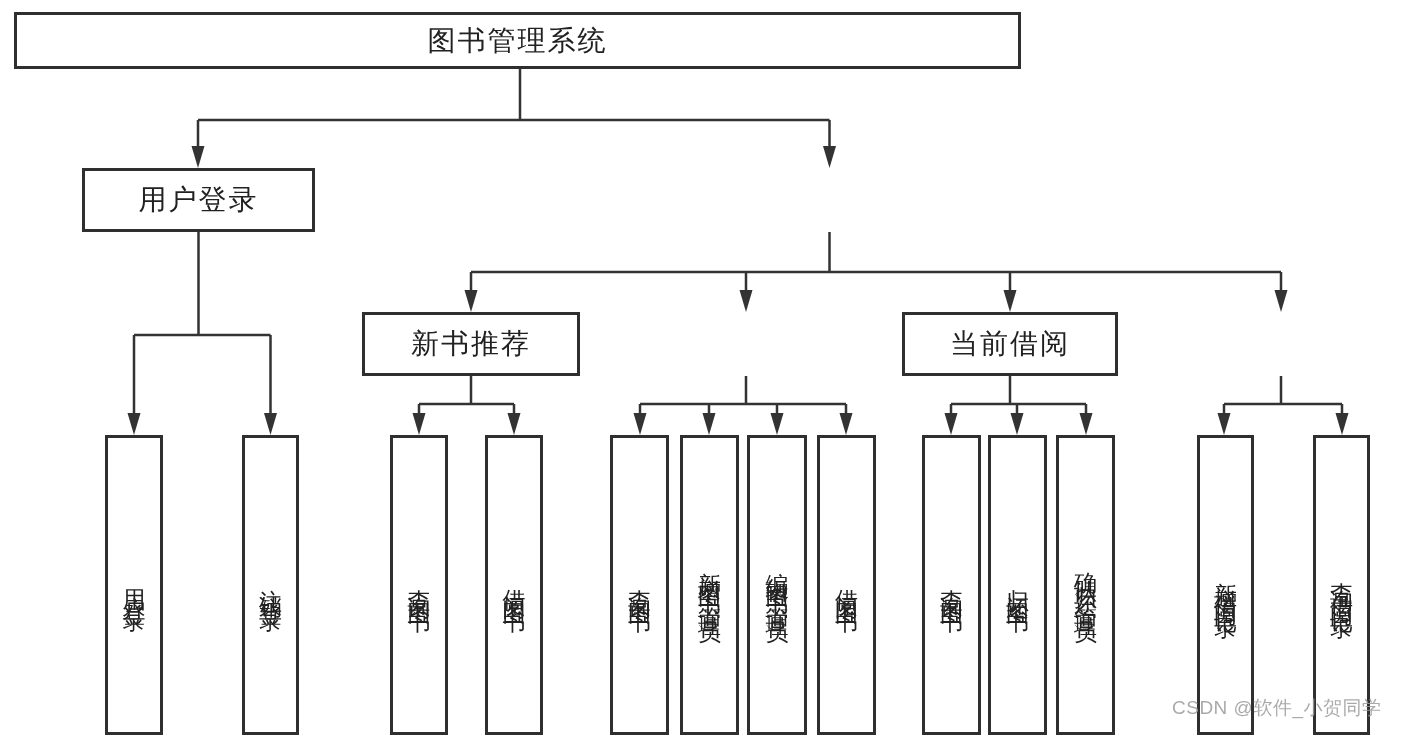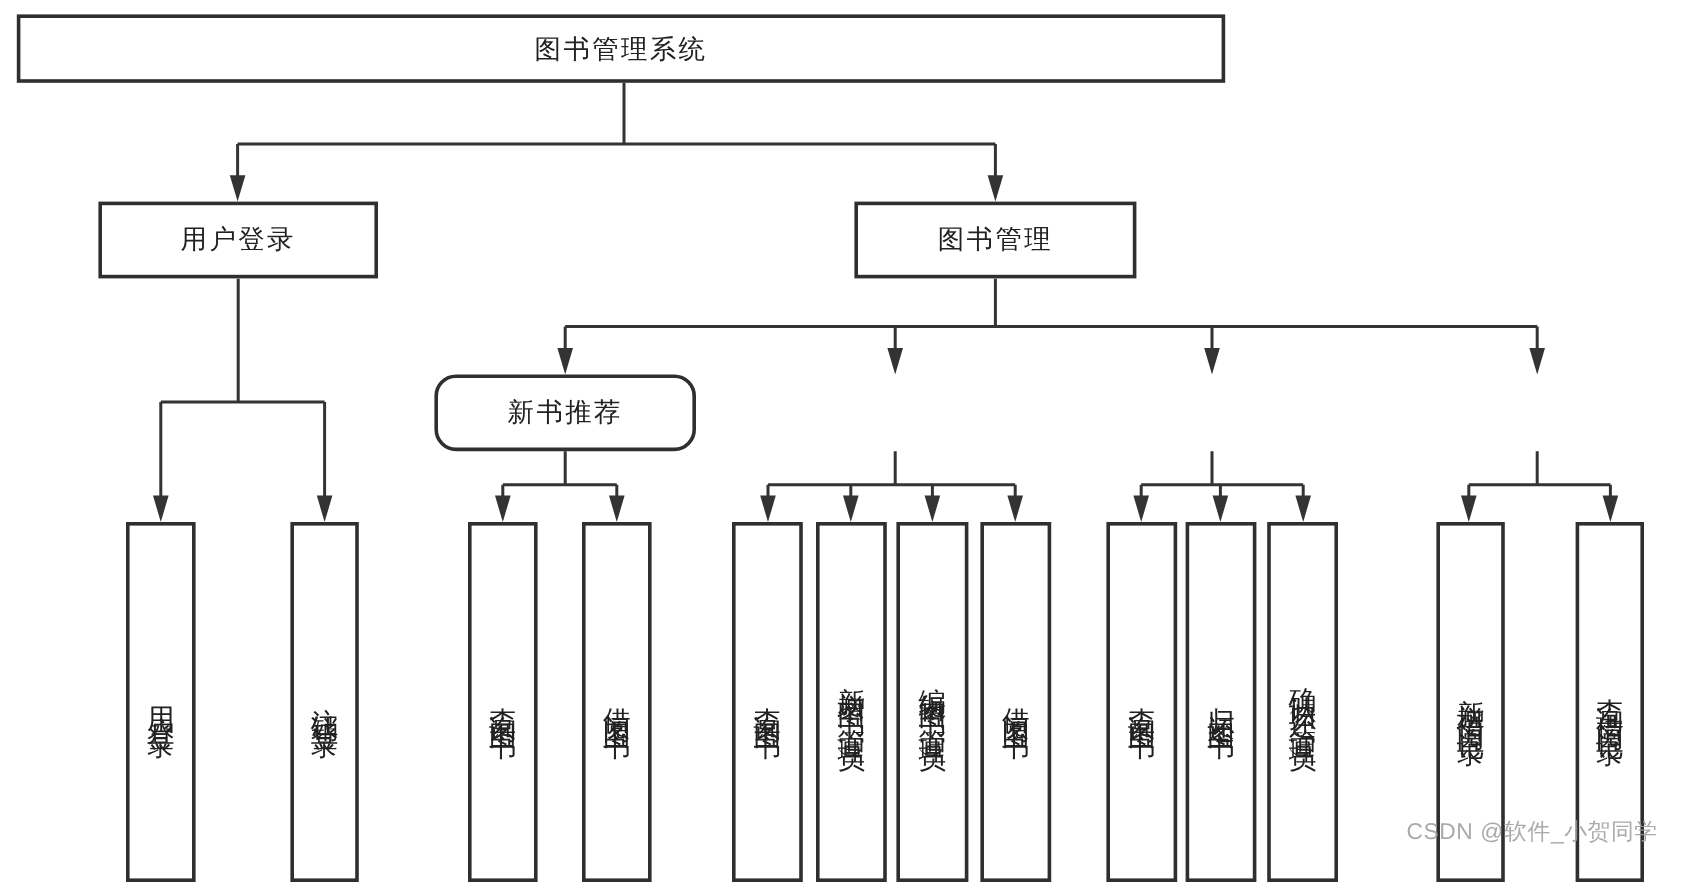--- a/index.html
+++ b/index.html
@@ -6,54 +6,54 @@
   .canvas{
     position:relative;width:1405px;height:747px;background:var(--bg,#fff);
     font-family:"Liberation Sans","DejaVu Sans",sans-serif;overflow:hidden;
   }
   #connectors{position:absolute;left:0;top:0;z-index:0;}
   #connectors path{stroke:var(--line,#333);stroke-width:2.5;fill:none;}
   #connectors polygon{fill:var(--line,#333);}
   .box{
     position:absolute;background:#fff;border:3px solid var(--border,#2f2f2f);
     box-sizing:border-box;display:flex;align-items:center;justify-content:center;
-    font-size:22px;letter-spacing:2px;color:var(--text,#212121);z-index:1;
+    font-size:28px;letter-spacing:2px;color:var(--text,#212121);z-index:1;
   }
   .leaf{
     position:absolute;top:435px;height:300px;background:#fff;
     border:3px solid var(--border,#2f2f2f);box-sizing:border-box;
     display:flex;align-items:center;justify-content:center;z-index:1;
   }
   .vtext{
     writing-mode:vertical-rl;text-orientation:mixed;font-size:23px;
     letter-spacing:7px;line-height:1;color:var(--text,#212121);white-space:nowrap;
   }
   
   .p-root{left:14px;top:12px;width:1007px;height:57px;}
   .p-b0{left:82px;top:168px;width:233px;height:64px;}
   .p-b1{left:712px;top:168px;width:235px;height:64px;}
-  .p-g0{left:362px;top:312px;width:218px;height:64px;border-radius:18px;}
+  .p-g0{left:362px;top:312px;width:218px;height:64px;}
   .p-g1{left:638px;top:312px;width:216px;height:64px;}
   .p-g2{left:902px;top:312px;width:216px;height:64px;}
   .p-g3{left:1173px;top:312px;width:219px;height:64px;}
   .p-l0{left:105px;width:58px;}
   .p-l1{left:242px;width:57px;}
   .p-l2{left:390px;width:58px;}
   .p-l3{left:485px;width:58px;}
   .p-l4{left:610px;width:59px;}
   .p-l5{left:680px;width:59px;}
   .p-l6{left:747px;width:60px;}
   .p-l7{left:817px;width:59px;}
   .p-l8{left:922px;width:59px;}
   .p-l9{left:988px;width:59px;}
   .p-l10{left:1056px;width:59px;}
   .p-l11{left:1197px;width:57px;}
   .p-l12{left:1313px;width:57px;}
   .watermark{
-    position:absolute;left:1172px;top:680px;z-index:3;font-size:19px;
+    position:absolute;left:1172px;top:695px;z-index:3;font-size:19px;
     letter-spacing:0.5px;color:var(--wm,#9c9c9c);opacity:0.85;white-space:nowrap;
   }
 </style>
 </head>
 <body>
 
 <div class="canvas">
 
   <svg id="connectors" width="1405" height="747">
 
@@ -83,23 +83,23 @@
       <polygon points="1010.5,413 1023.5,413 1017,435"></polygon>
       <polygon points="1079.5,413 1092.5,413 1086,435"></polygon>
       <polygon points="1217.5,413 1230.5,413 1224,435"></polygon>
       <polygon points="1335.5,413 1348.5,413 1342,435"></polygon>
     </g>
   </svg>
 
   <div class="box p-root">图书管理系统</div>
 
   <div class="box p-b0">用户登录</div>
-  <div class="box p-b1">图书管理</div>
 
   <div class="box p-g0">新书推荐</div>
+  <div class="box p-g2">当前借阅</div>
 
   <div class="leaf p-l0">
     <span class="vtext">用户登录</span>
   </div>
   <div class="leaf p-l1">
     <span class="vtext">注销登录</span>
   </div>
 
   <div class="leaf p-l2">
     <span class="vtext">查询图书</span>

